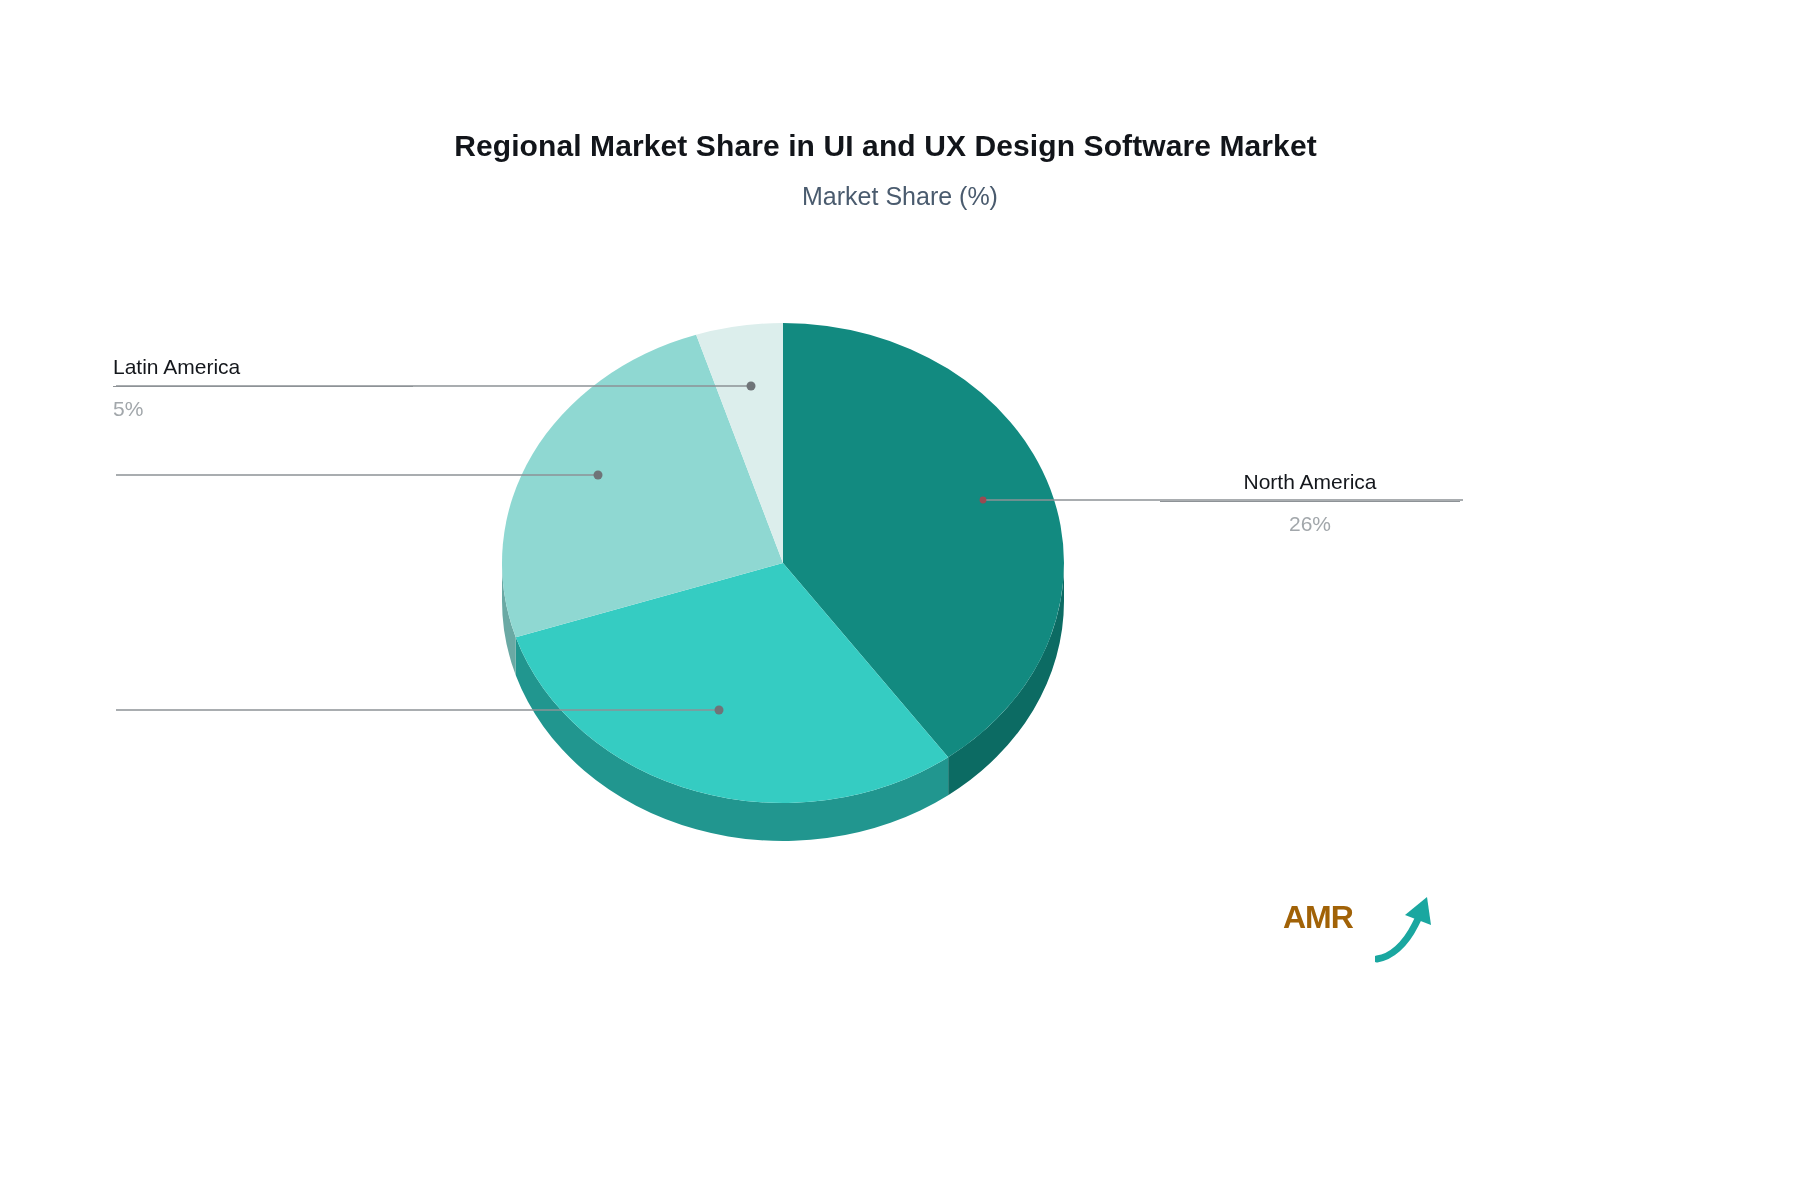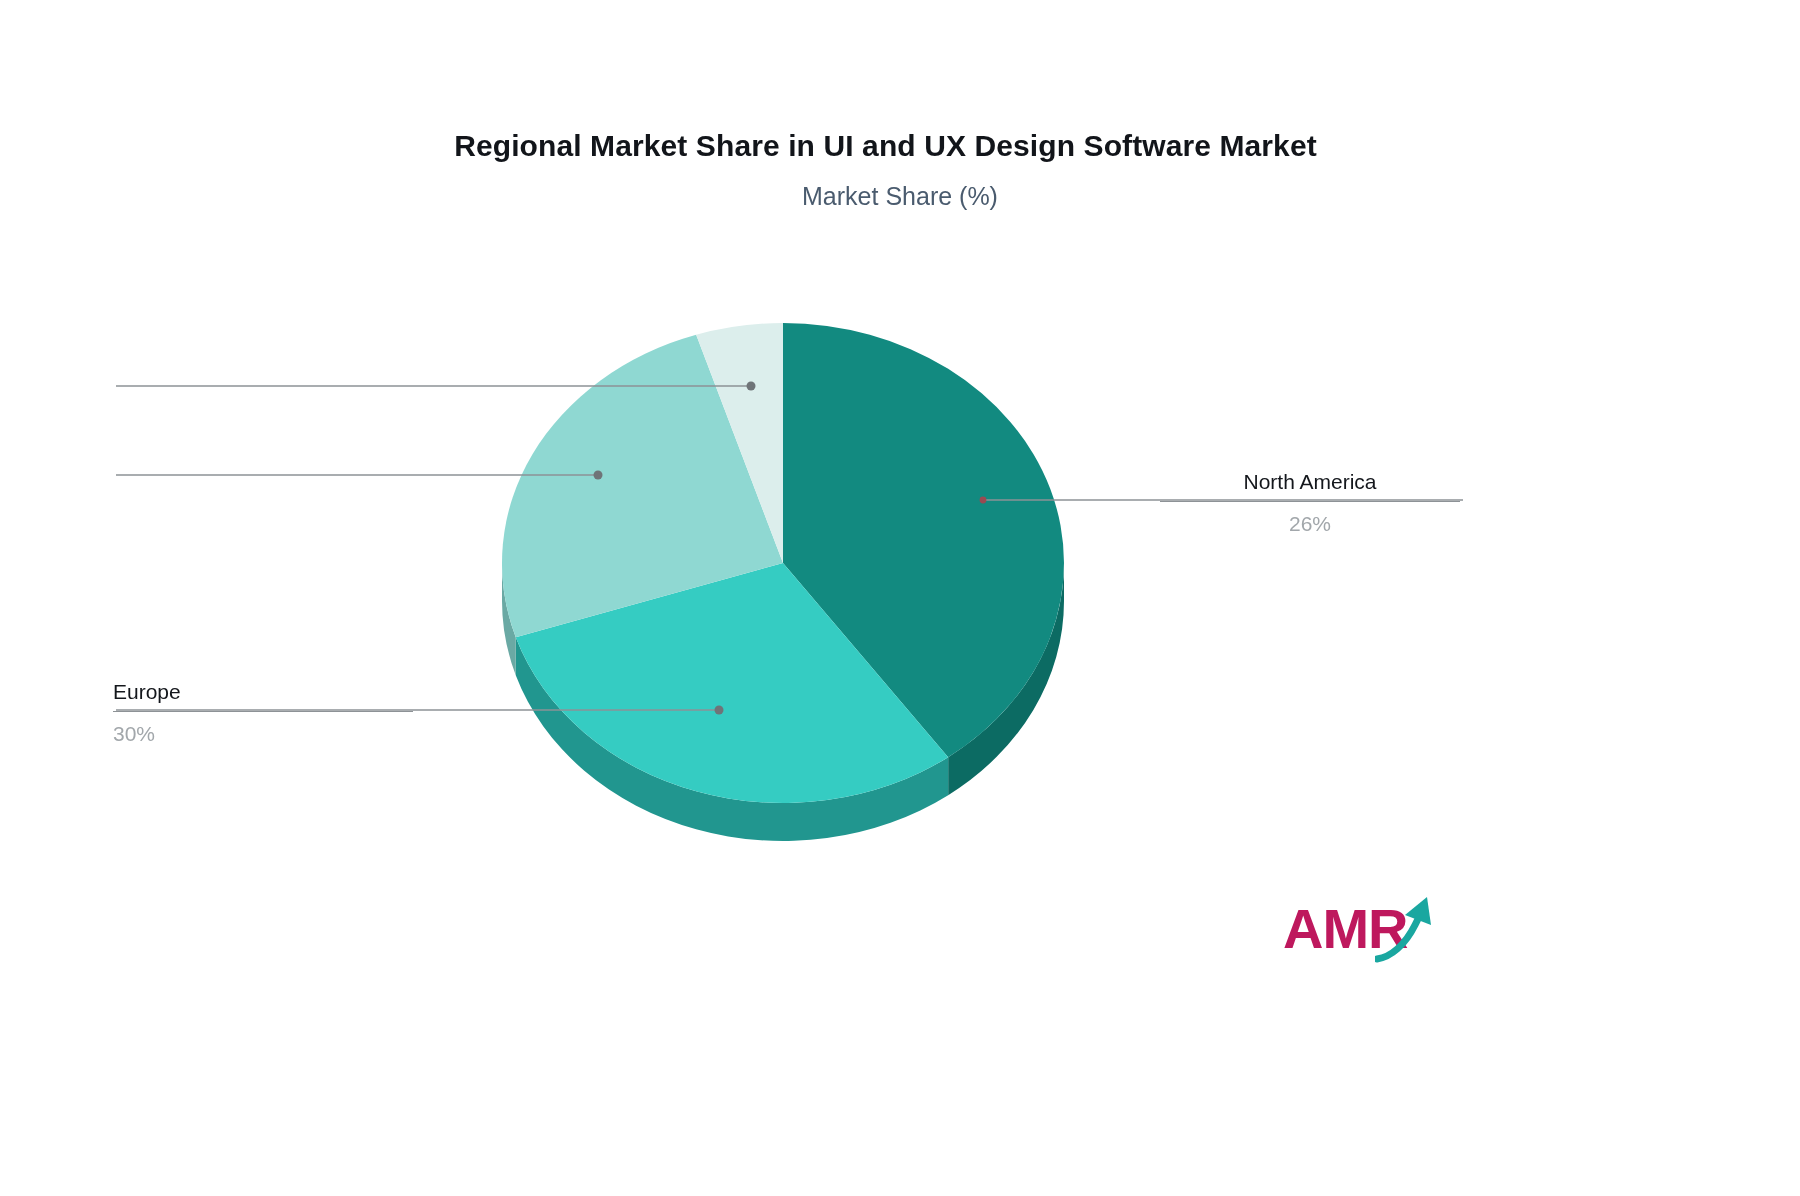--- a/index.html
+++ b/index.html
@@ -47,21 +47,21 @@
   #callout-asia-pacific{left:113px;top:446px;width:300px;}
   #callout-europe{left:113px;top:681px;width:300px;}
   #callout-north-america{left:1160px;top:471px;width:300px;}
 
   
   #amr-logo{
     position:absolute;left:1283px;top:893px;width:150px;height:72px;
   }
   #amr-logo .amr-text{
     position:absolute;left:0;top:8px;
-    font-size:56px;font-weight:bold;color:#be185d;
+    font-size:32px;font-weight:bold;color:#a16207;
     letter-spacing:-1px;line-height:1;
   }
   #amr-logo .amr-arrow{position:absolute;left:92px;top:0;}
 </style>
 </head>
 <body>
 
 <div class="canvas">
 
   <div id="chart-title">Regional Market Share in UI and UX Design Software Market</div>
@@ -99,27 +99,27 @@
 
         <line x1="116" y1="710" x2="718" y2="710" stroke="#8d9296" stroke-width="1.4"></line>
         <circle cx="719" cy="710" r="4.5" fill="#6f7478"></circle>
 
         <line x1="983" y1="500" x2="1463" y2="500" stroke="#8d9296" stroke-width="1.4"></line>
         <circle cx="983" cy="500" r="3.4" fill="#9a4a52"></circle>
       </g>
     </svg>
   </div>
 
+  <div class="callout" id="callout-latin-america">
+    <div class="lbl">Latin America</div>
+    <div class="rule"></div>
+    <div class="val">5%</div>
+  </div>
 
 
-  <div class="callout" id="callout-europe">
-    <div class="lbl">Europe</div>
-    <div class="rule"></div>
-    <div class="val">30%</div>
-  </div>
 
   <div class="callout right" id="callout-north-america">
     <div class="lbl">North America</div>
     <div class="rule"></div>
     <div class="val">26%</div>
   </div>
 
   <div id="amr-logo">
     <div class="amr-text">AMR</div>
     <svg class="amr-arrow" width="64" height="72" viewBox="0 0 64 72">

